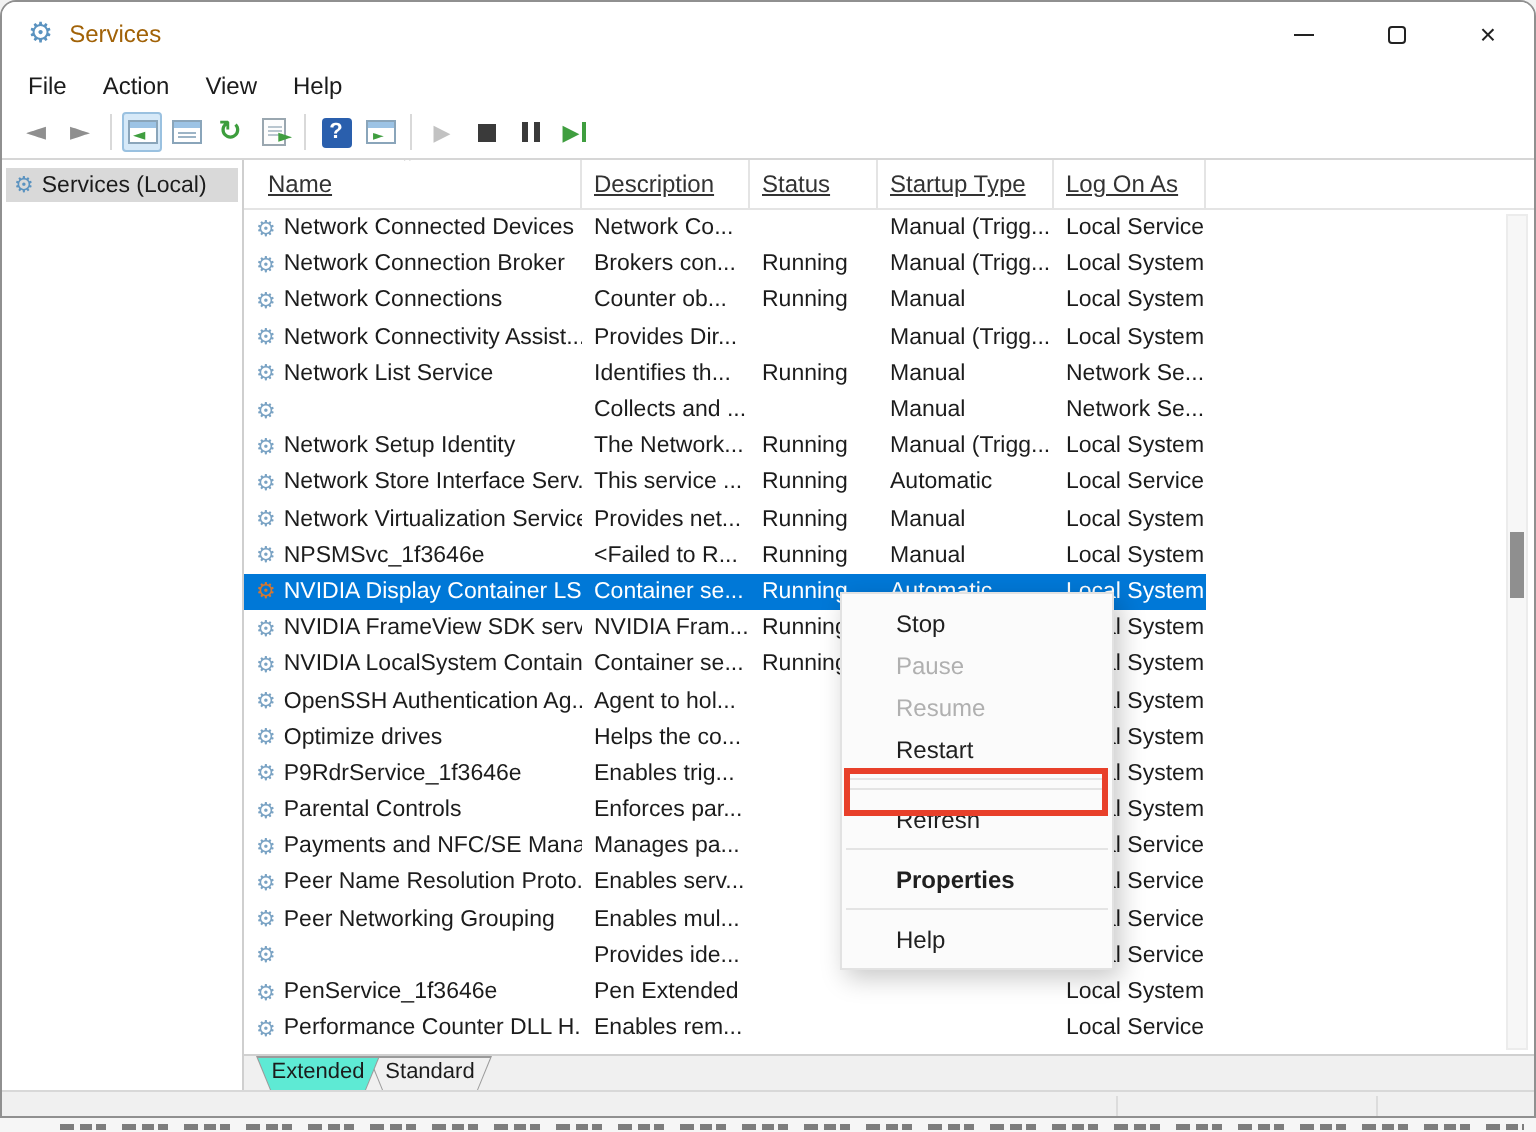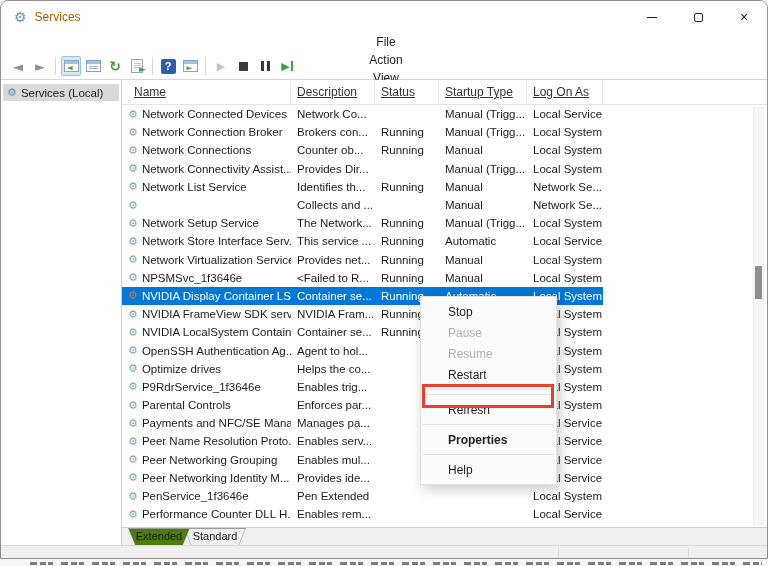--- a/index.html
+++ b/index.html
@@ -13,21 +13,21 @@
   .titlebar { height:32px; display:flex; align-items:center; background:#fff; }
   .titlebar .app-icon { font-family:"DejaVu Sans",sans-serif; font-size:14px; color:#5b93c0;
     margin:0 8px 0 13px; line-height:1; }
   .titlebar .title { font-size:12px; color:#a16207; }
   .win-controls { margin-left:auto; display:flex; height:100%; }
   .win-btn { width:46px; height:100%; display:flex; align-items:center; justify-content:center; }
   .glyph-min { width:10px; height:1px; background:#222; display:block; }
   .glyph-max { width:9px; height:9px; border:1px solid #222; border-radius:2px; display:block; }
   .glyph-close { font-size:14px; color:#222; line-height:1; }
 
-  .menubar { height:20px; display:flex; align-items:center; padding-left:4px; background:#fff;flex-direction:column; }
+  .menubar { height:20px; display:flex; align-items:center; padding-left:4px; background:#fff; }
   .menu-item { font-size:12px; color:#1b1b1b; padding:2px 9px; }
 
   .toolbar { height:27px; display:flex; align-items:center; padding-left:6px;
     border-bottom:1px solid #d6d6d6; background:#fff; }
   .tbtn { width:20px; height:20px; display:flex; align-items:center; justify-content:center;
     margin:0 1px; position:relative; }
   .tbtn.active { background:#d6e9f8; border:1px solid #9ac1e0; border-radius:2px; }
   .tsep { width:1px; height:18px; background:#d9d9d9; margin:0 4px; }
   .nav-arrow { font-family:"DejaVu Sans",sans-serif; font-size:13px; color:#8f8f8f; line-height:1; }
   .mini-win { width:15px; height:12px; border:1px solid #8aa5ba; background:#fff; position:relative; }
@@ -87,21 +87,21 @@
   
   .tabbar { height:18px; background:#f0f0f0; border-top:1px solid #d0d0d0; position:relative;
     display:flex; padding-left:6px; }
   .tab { position:relative; height:17px; margin-right:-6px; }
   .tab .shape { position:absolute; inset:0; background:#9a9a9a;
     clip-path:polygon(0 0, 100% 0, calc(100% - 7px) 100%, 7px 100%); }
   .tab .inner { position:absolute; inset:1px 1px 0 1px; background:#f0f0f0;
     clip-path:polygon(0 0, 100% 0, calc(100% - 6.5px) 100%, 6.5px 100%);
     display:flex; align-items:flex-start; justify-content:center; font-size:11px; color:#1b1b1b; padding-top:1px; }
   .tab.active { z-index:2; }
-  .tab.active .inner { background:#4d7c0f; }
+  .tab.active .inner { background:#5eead4; }
   .tab { width:62px; }
 
   .statusbar { height:15px; background:#f0f0f0; border-top:1px solid #d8d8d8; position:relative; }
   .statusbar .div1, .statusbar .div2 { position:absolute; top:2px; bottom:1px; width:1px; background:#dcdcdc; }
   .statusbar .div1 { left:557px; } .statusbar .div2 { left:687px; }
 
   
   .ctxmenu { position:absolute; left:420px; top:296px; width:137px; background:#fbfbfb;
     border:1px solid #e2e2e2; box-shadow:3px 4px 12px rgba(0,0,0,.22); padding:4px 0; z-index:10; }
   .mi { height:21px; display:flex; align-items:center; padding-left:27px; font-size:12px;
@@ -292,21 +292,21 @@
                 <span class="gear">⚙</span>
               </div>
               <div class="cell col1">Collects and ...</div>
               <div class="cell col2"></div>
               <div class="cell col3">Manual</div>
               <div class="cell col4">Network Se...</div>
             </div>
             <div class="trow">
               <div class="cell namecell col0">
                 <span class="gear">⚙</span>
-                <span>Network Setup Service</span>
+                <span>Network Setup Identity</span>
               </div>
               <div class="cell col1">The Network...</div>
               <div class="cell col2">Running</div>
               <div class="cell col3">Manual (Trigg...</div>
               <div class="cell col4">Local System</div>
             </div>
             <div class="trow">
               <div class="cell namecell col0">
                 <span class="gear">⚙</span>
                 <span>Network Store Interface Serv...</span>
@@ -432,21 +432,20 @@
                 <span>Peer Networking Grouping</span>
               </div>
               <div class="cell col1">Enables mul...</div>
               <div class="cell col2"></div>
               <div class="cell col3"></div>
               <div class="cell col4">Local Service</div>
             </div>
             <div class="trow">
               <div class="cell namecell col0">
                 <span class="gear">⚙</span>
-                <span>Peer Networking Identity M...</span>
               </div>
               <div class="cell col1">Provides ide...</div>
               <div class="cell col2"></div>
               <div class="cell col3"></div>
               <div class="cell col4">Local Service</div>
             </div>
             <div class="trow">
               <div class="cell namecell col0">
                 <span class="gear">⚙</span>
                 <span>PenService_1f3646e</span>

